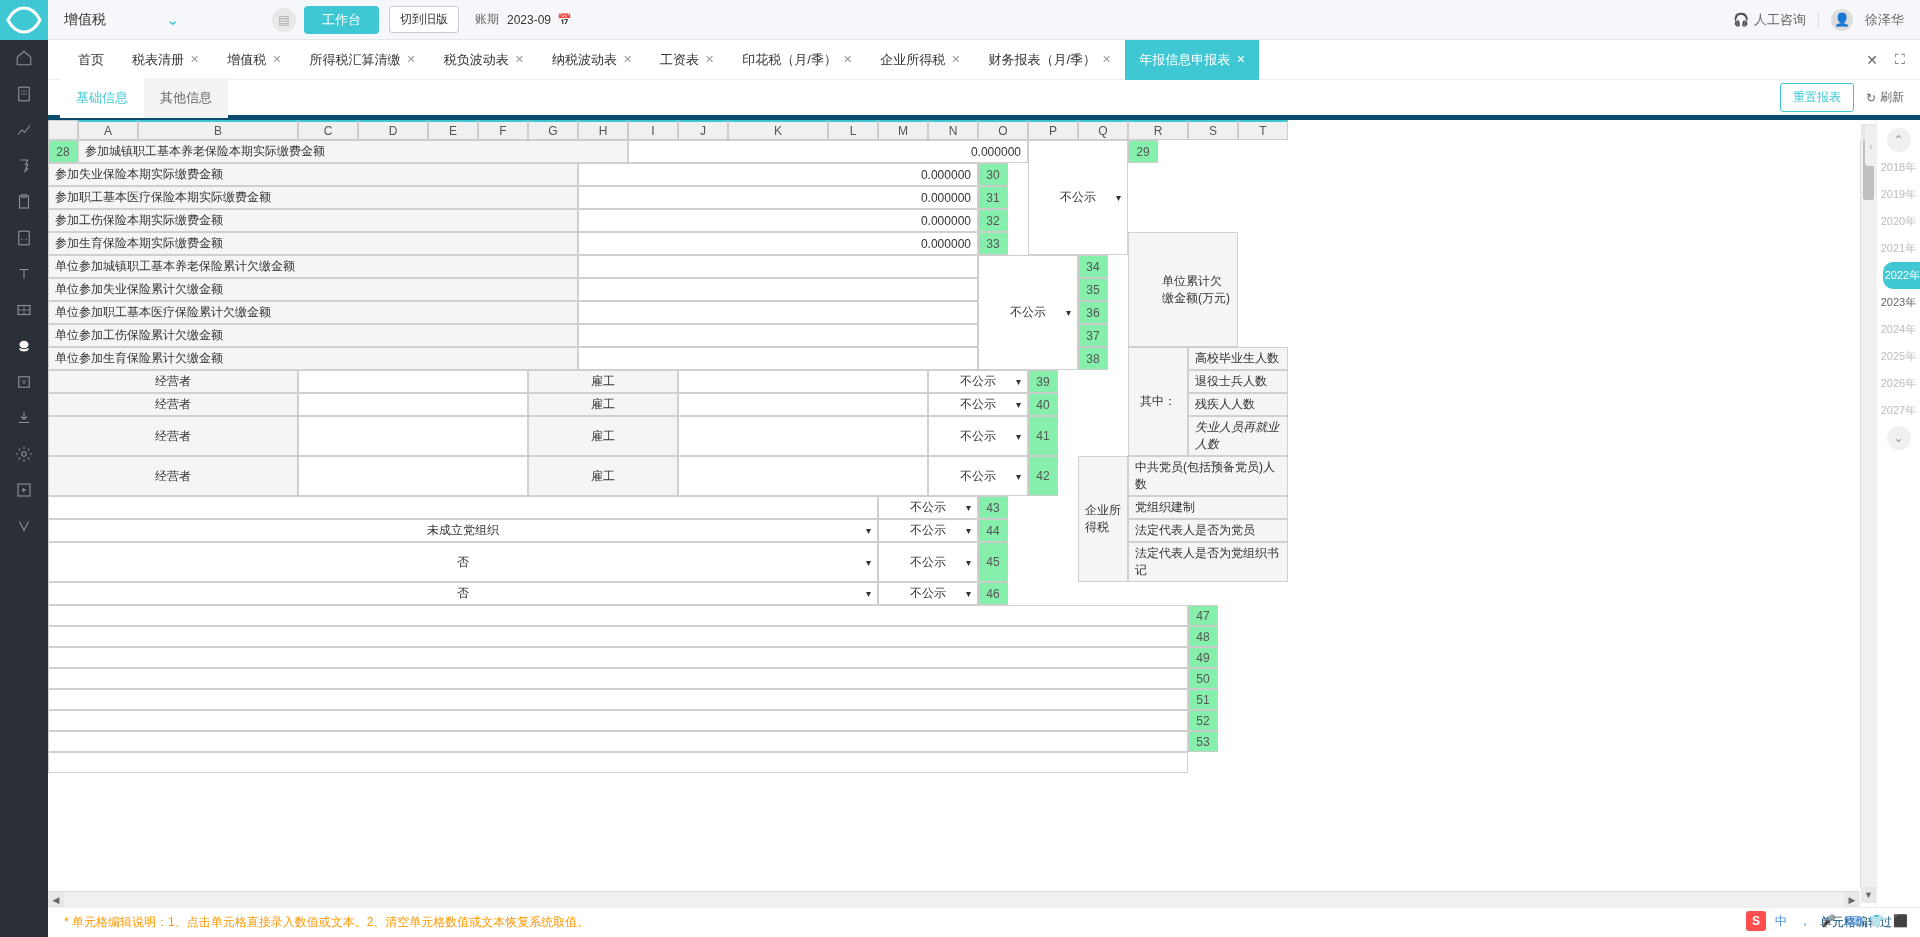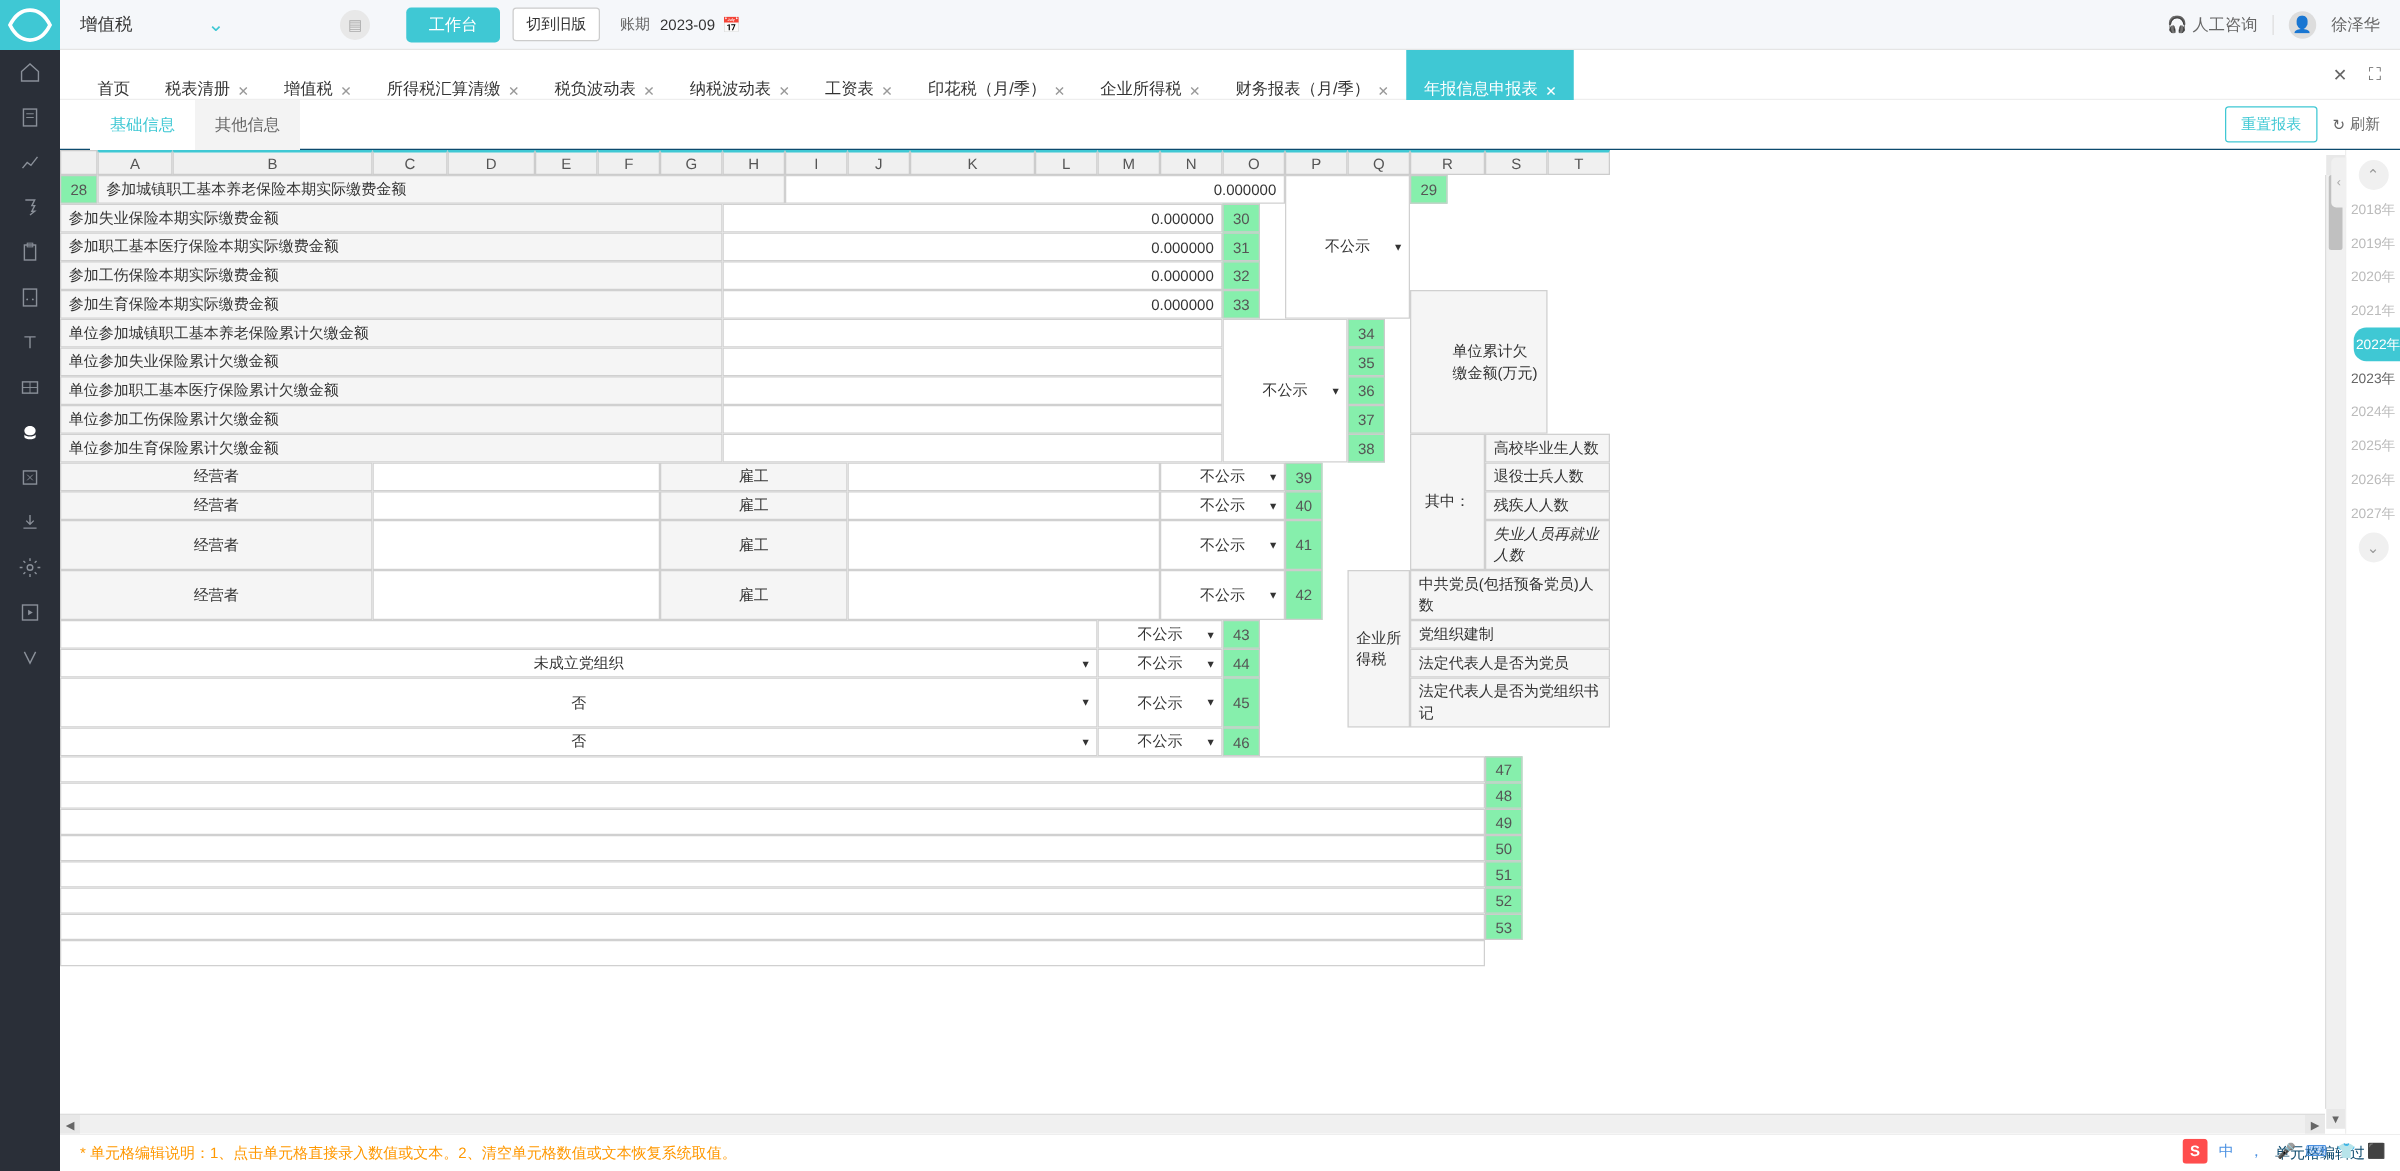--- a/index.html
+++ b/index.html
@@ -8,36 +8,36 @@
 .sidebar{width:48px;background:linear-gradient(180deg,#3fc8d4 0%,#35b5c0 8px,#2a2f38 8px,#2a2f38 100%);display:flex;flex-direction:column;align-items:center;padding-top:0}
 .sidebar-logo{width:48px;height:40px;background:#3fc8d4;display:flex;align-items:center;justify-content:center;color:#fff;font-size:20px}
 .sidebar-icon{width:48px;height:36px;display:flex;align-items:center;justify-content:center;color:#8a9099;font-size:16px;cursor:pointer}
 .sidebar-icon.active{color:#fff}
 .sidebar-icon svg{width:18px;height:18px;fill:currentColor}
 .main{flex:1;display:flex;flex-direction:column;background:#fff}
 .topbar{height:40px;background:#f5f7fa;display:flex;align-items:center;padding:0 16px;border-bottom:1px solid #e5e5e5}
 .company-select{display:flex;align-items:center;min-width:200px;color:#333;font-size:14px;cursor:pointer}
 .company-select .caret{margin-left:60px;color:#3fc8d4;font-size:16px}
 .circle-btn{width:24px;height:24px;border-radius:50%;background:#e8e8e8;display:flex;align-items:center;justify-content:center;margin-left:8px;color:#aaa;font-size:12px;cursor:pointer}
-.btn-worktable{background:#3fc8d4;color:#fff;padding:5px 18px;border-radius:4px;margin-left:29px;font-size:13px;cursor:pointer}
+.btn-worktable{background:#3fc8d4;color:#fff;padding:5px 18px;border-radius:4px;margin-left:8px;font-size:13px;cursor:pointer}
 .btn-oldver{border:1px solid #ccc;padding:4px 10px;border-radius:3px;margin-left:10px;font-size:12px;cursor:pointer;background:#fff}
 .period-label{margin-left:16px;color:#666}
 .period-value{margin-left:8px;color:#333}
 .cal-icon{margin-left:6px;color:#3fc8d4;cursor:pointer}
 .topbar-right{margin-left:auto;display:flex;align-items:center;gap:12px;color:#666;font-size:13px}
 .topbar-right .help{display:flex;align-items:center;gap:4px;cursor:pointer}
 .avatar{width:22px;height:22px;border-radius:50%;background:#ddd;display:inline-flex;align-items:center;justify-content:center;color:#999}
 .tabs{height:40px;background:#fff;display:flex;align-items:center;padding:0 16px;border-bottom:1px solid #eee;position:relative}
-.tab{display:flex;align-items:flex-end;padding:0 14px;height:40px;font-size:13px;color:#333;cursor:pointer;white-space:nowrap}
+.tab{display:flex;align-items:center;padding:0 14px;height:40px;font-size:13px;color:#333;cursor:pointer;white-space:nowrap}
 .tab .x{margin-left:6px;color:#999;font-size:11px}
 .tab.active{background:#3fc8d4;color:#fff}
 .tab.active .x{color:#fff}
 .tabs-right{position:absolute;right:10px;display:flex;gap:8px}
 .tabs-right .ic{width:20px;height:20px;display:flex;align-items:center;justify-content:center;color:#666;cursor:pointer;font-size:14px}
-.subtabs{height:40px;display:flex;align-items:center;padding:0 0 0 24px;border-bottom:1px solid #0c4a6e;background:#fff;position:relative}
+.subtabs{height:40px;display:flex;align-items:center;padding:0 0 0 12px;border-bottom:5px solid #0c4a6e;background:#fff;position:relative}
 .subtab{padding:0 16px;height:40px;line-height:40px;font-size:13px;cursor:pointer;color:#666;background:#f3f3f3}
 .subtab.active{color:#3fc8d4;background:#fff}
 .subtabs-right{position:absolute;right:16px;display:flex;gap:12px;align-items:center}
 .btn-reset{border:1px solid #3fc8d4;color:#3fc8d4;padding:5px 12px;border-radius:3px;font-size:12px;cursor:pointer;background:#fff}
 .btn-refresh{display:flex;align-items:center;gap:4px;color:#666;cursor:pointer;font-size:12px}
 .sheet-area{flex:1;display:flex;position:relative;background:#fff}
 .sheet-container{flex:1;position:relative;overflow:hidden}
 .sheet{display:grid;font-size:12px}
 .colhead{background:#f0f0f0;border:1px solid #ccc;border-top:2px solid #3fc8d4;text-align:center;height:20px;line-height:18px;color:#555;position:relative}
 .colhead.first{border-top:1px solid #ccc}

